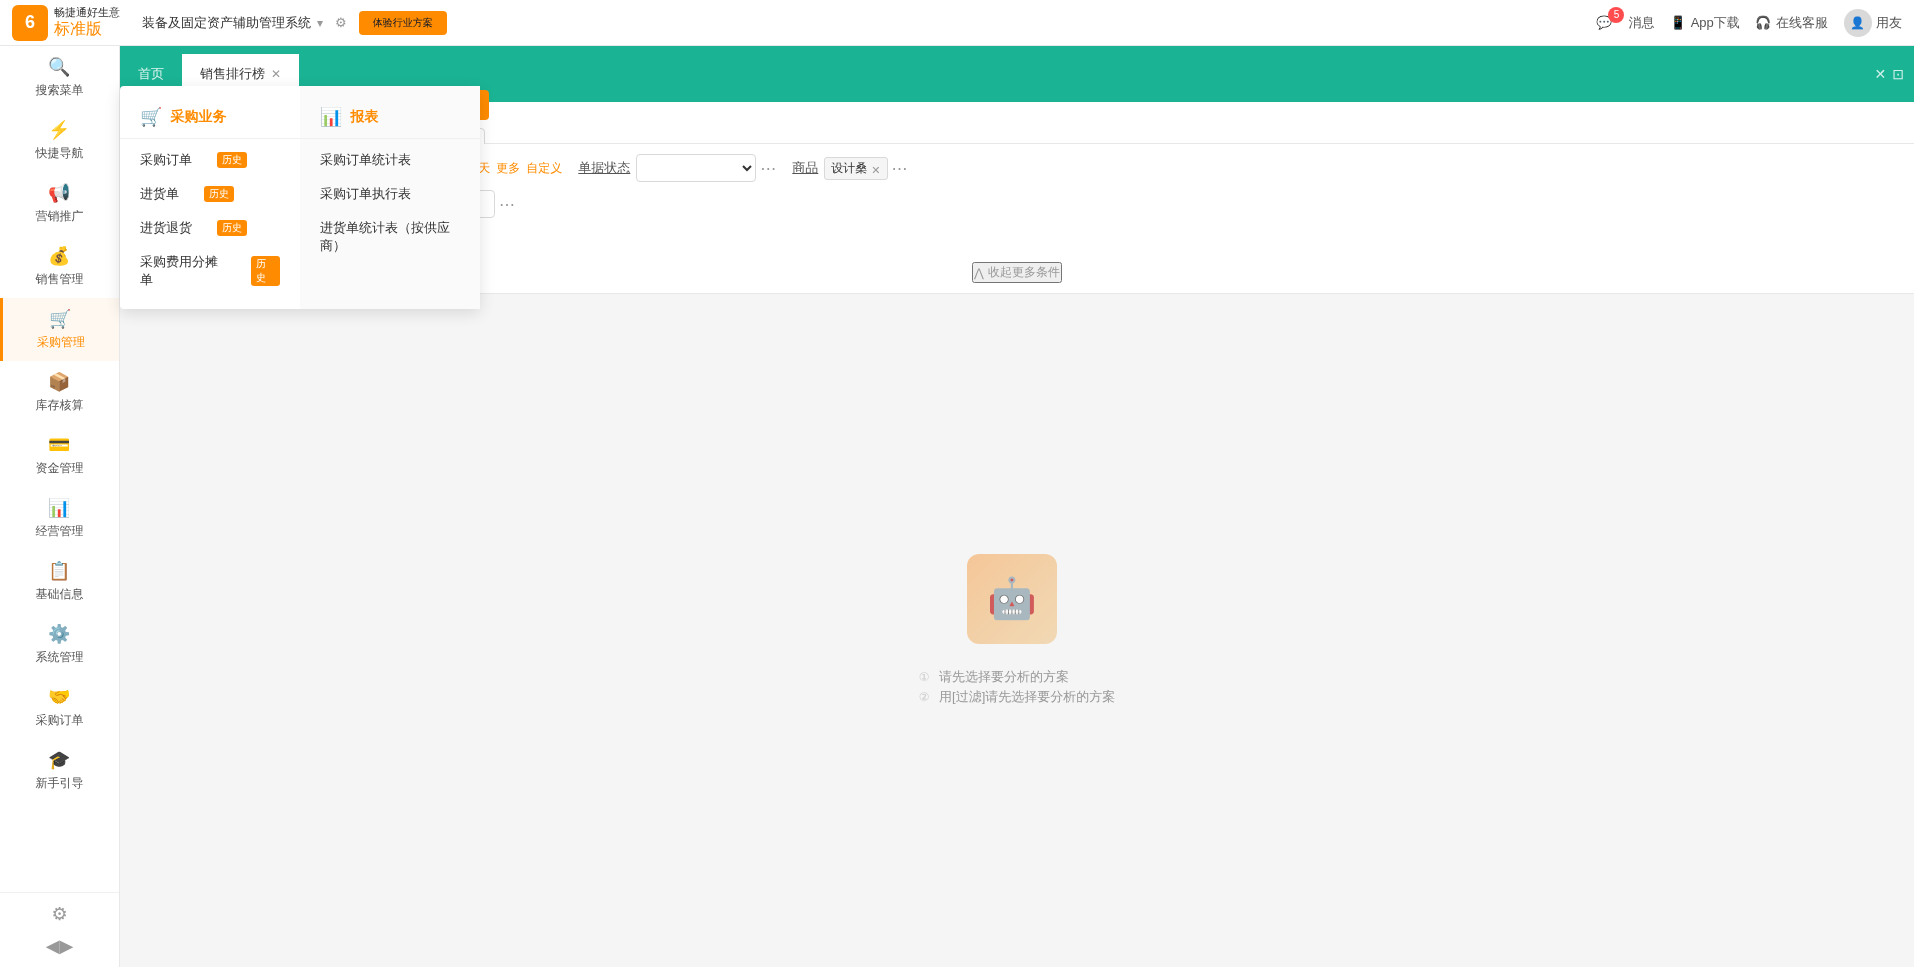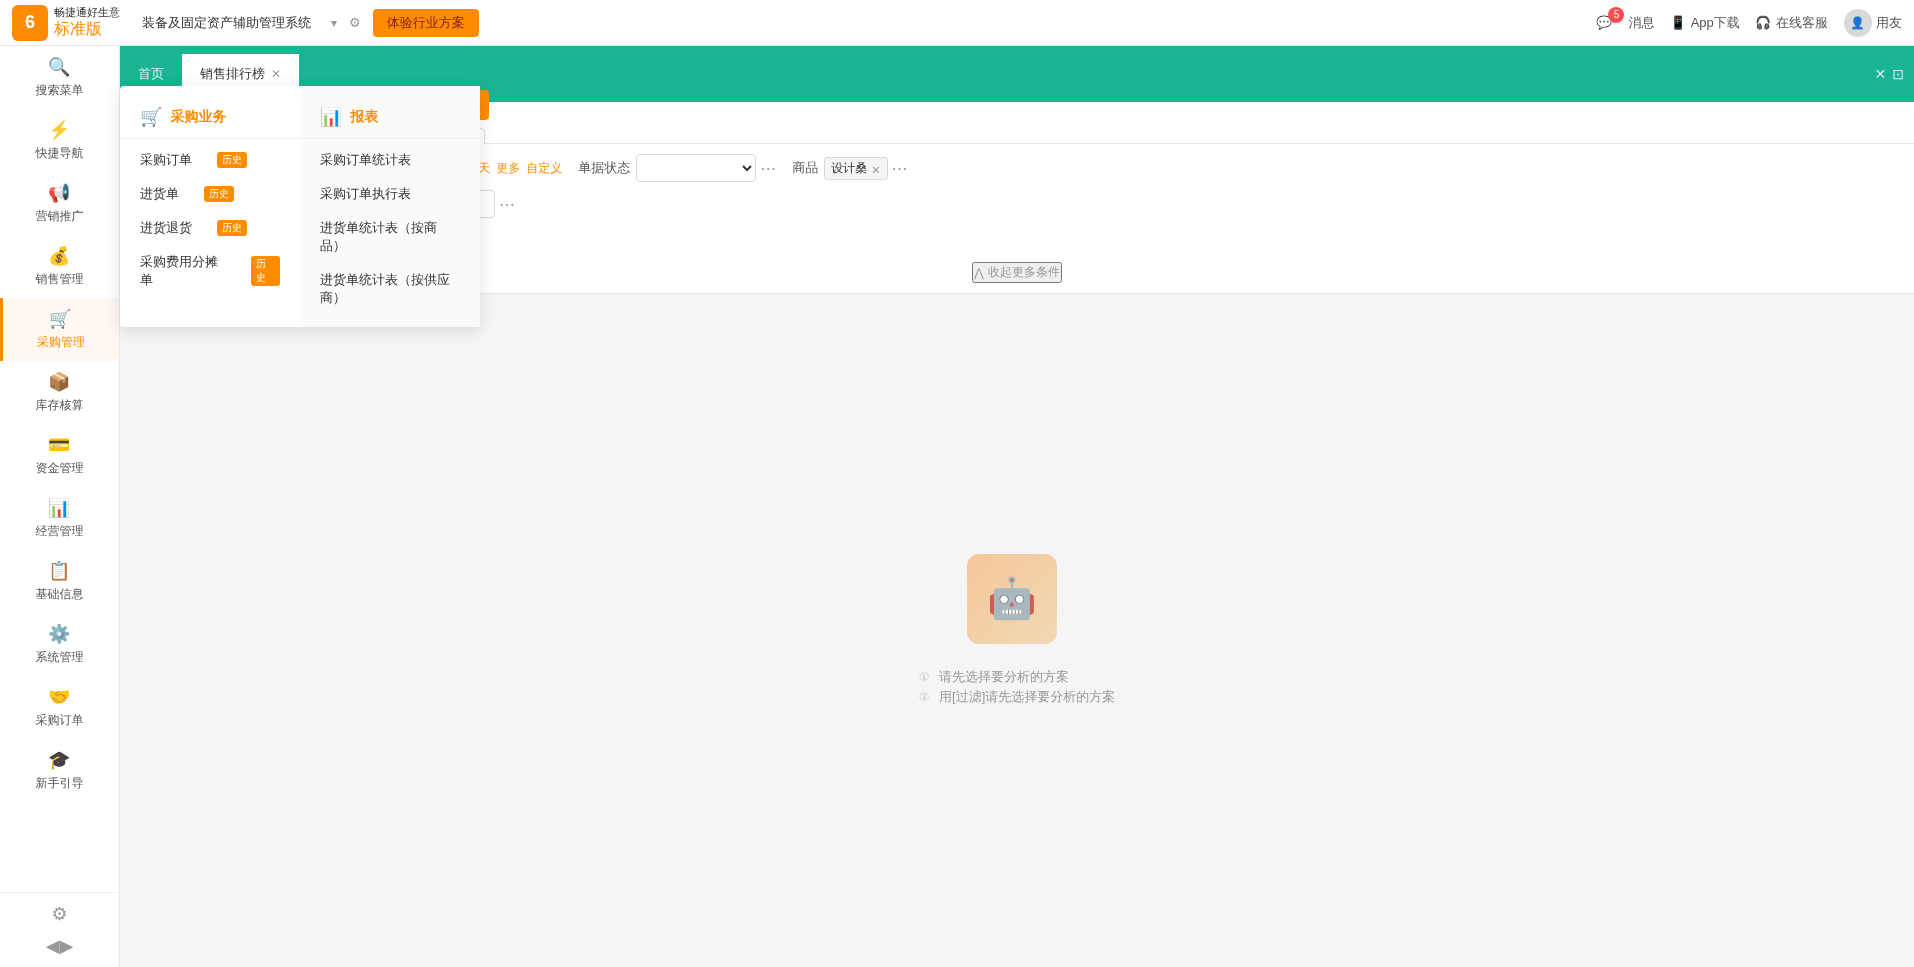--- a/index.html
+++ b/index.html
@@ -11,24 +11,24 @@
     .main-area { display: flex; flex: 1; overflow: hidden; }
     .sidebar { width: 120px; background: #fff; border-right: 1px solid #e8e8e8; display: flex; flex-direction: column; }
     .content-area { flex: 1; display: flex; flex-direction: column; overflow: hidden; }
 
     
     .logo-area { display: flex; align-items: center; width: 120px; }
     .logo-icon { width: 36px; height: 36px; background: #ff8c00; border-radius: 6px; display: flex; align-items: center; justify-content: center; color: white; font-size: 18px; font-weight: bold; margin-right: 6px; }
     .logo-text { font-size: 11px; color: #333; line-height: 1.3; }
     .logo-badge { font-size: 16px; color: #ff8c00; }
     .top-bar-middle { flex: 1; display: flex; align-items: center; padding: 0 10px; }
-    .system-title { font-size: 13px; color: #333; margin-right: 20px; }
+    .system-title { font-size: 13px; color: #333; margin-right: 6px; }
     .dropdown-arrow { color: #999; cursor: pointer; font-size: 12px; }
     .settings-icon { color: #999; margin: 0 12px; cursor: pointer; }
-    .industry-btn { background: #ff8c00; color: #7f1d1d; border: none; border-radius: 4px; padding: 5px 14px; font-size: 13px; cursor: pointer; }
+    .industry-btn { background: #ff8c00; color: #0f172a; border: none; border-radius: 4px; padding: 5px 14px; font-size: 10px; cursor: pointer; }
     .top-bar-right { display: flex; align-items: center; gap: 16px; }
     .top-right-item { display: flex; align-items: center; gap: 4px; color: #555; font-size: 13px; cursor: pointer; }
     .notification-badge { background: #ff4d4f; color: white; border-radius: 50%; width: 16px; height: 16px; font-size: 10px; display: flex; align-items: center; justify-content: center; position: relative; top: -8px; left: -8px; margin-right: -8px; }
     .user-avatar { width: 28px; height: 28px; border-radius: 50%; background: #d9d9d9; display: flex; align-items: center; justify-content: center; color: #666; font-size: 12px; }
 
     
     .tab-bar { height: 56px; background: #1ab394; display: flex; align-items: center; padding: 0 0; }
     .tab-item { height: 40px; display: flex; align-items: center; padding: 0 18px; color: rgba(255,255,255,0.85); cursor: pointer; font-size: 13px; position: relative; }
     .tab-item.active { background: #fff; color: #333; }
     .tab-close { margin-left: 6px; color: #999; font-size: 12px; cursor: pointer; }
@@ -45,21 +45,21 @@
     .toolbar { height: 42px; background: #fff; display: flex; align-items: center; padding: 0 16px; gap: 16px; border-bottom: 1px solid #e8e8e8; }
     .toolbar-btn { display: flex; align-items: center; gap: 4px; color: #555; font-size: 13px; cursor: pointer; background: none; border: none; }
     .print-dropdown { display: flex; align-items: center; }
     .query-btn { background: #ff8c00; color: white; border: none; border-radius: 4px; padding: 6px 18px; font-size: 13px; cursor: pointer; margin-left: auto; }
     .set-btn { border: 1px solid #d9d9d9; color: #555; background: #fff; border-radius: 4px; padding: 4px 14px; font-size: 12px; cursor: pointer; margin-left: 4px; margin-top: 2px; }
 
     
     .filter-area { background: #fff; padding: 10px 16px; border-bottom: 1px solid #e8e8e8; }
     .filter-row { display: flex; align-items: center; gap: 16px; margin-bottom: 8px; flex-wrap: wrap; }
     .filter-item { display: flex; align-items: center; gap: 6px; }
-    .filter-label { color: #555; font-size: 13px; white-space: nowrap; }
+    .filter-label { color: #555; font-size: 13px; white-space: nowrap; text-decoration: underline; }
     .filter-input { border: 1px solid #d9d9d9; border-radius: 4px; padding: 4px 8px; font-size: 12px; color: #333; background: #fff; min-width: 120px; height: 28px; }
     .filter-select { border: 1px solid #d9d9d9; border-radius: 4px; padding: 4px 8px; font-size: 12px; color: #333; background: #fff; height: 28px; }
     .date-range { display: flex; align-items: center; gap: 4px; }
     .date-quick { display: flex; gap: 6px; }
     .date-quick-btn { color: #ff8c00; font-size: 12px; cursor: pointer; background: none; border: none; padding: 0; }
     .tag-item { display: inline-flex; align-items: flex-end; background: #f5f5f5; border: 1px solid #d9d9d9; border-radius: 3px; padding: 2px 6px; font-size: 12px; color: #333; }
     .tag-close { margin-left: 4px; color: #999; cursor: pointer; font-size: 11px; }
     .filter-dots { color: #999; cursor: pointer; font-size: 16px; }
     .collapse-btn { display: flex; align-items: center; gap: 4px; color: #999; font-size: 12px; cursor: pointer; margin: 0 auto; }
 
@@ -352,21 +352,18 @@
         <span class="col-icon">📊</span>
         <span>报表</span>
       </div>
       <div class="dropdown-item">
         <span>采购订单统计表</span>
       </div>
       <div class="dropdown-item">
         <span>采购订单执行表</span>
       </div>
       <div class="dropdown-item">
-        <span>进货单统计表（按商品）</span>
-      </div>
-      <div class="dropdown-item">
         <span>进货单统计表（按供应商）</span>
       </div>
     </div>
   </div>
 
 </div>
 
 </body></html>

